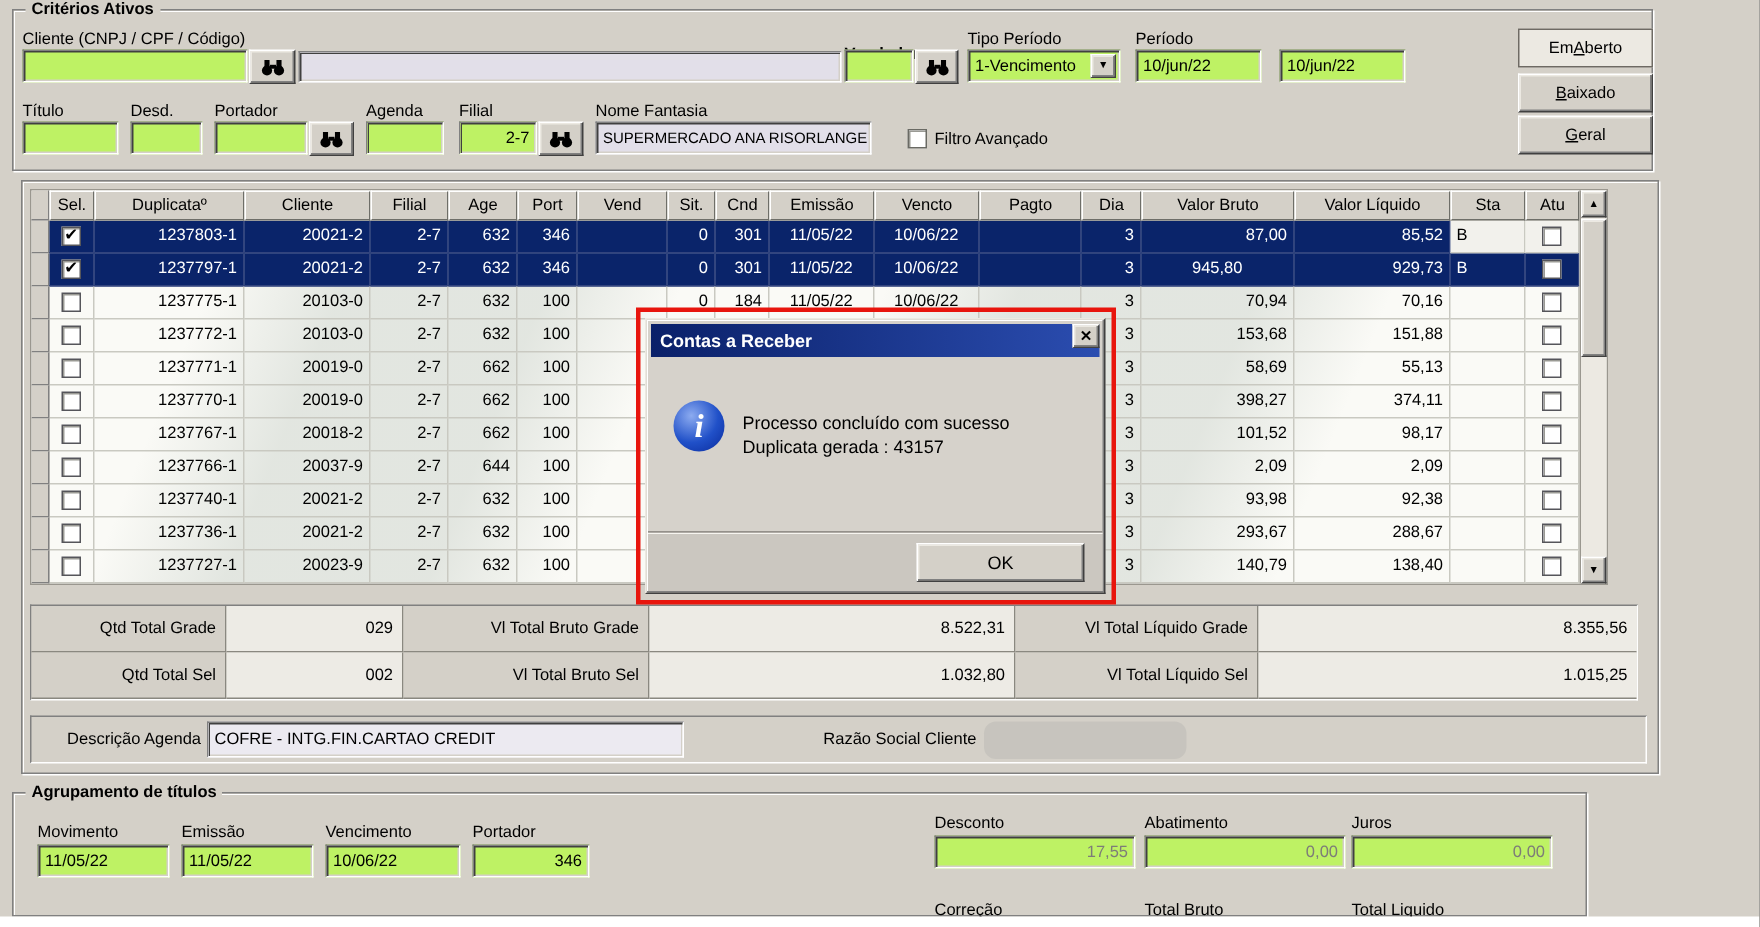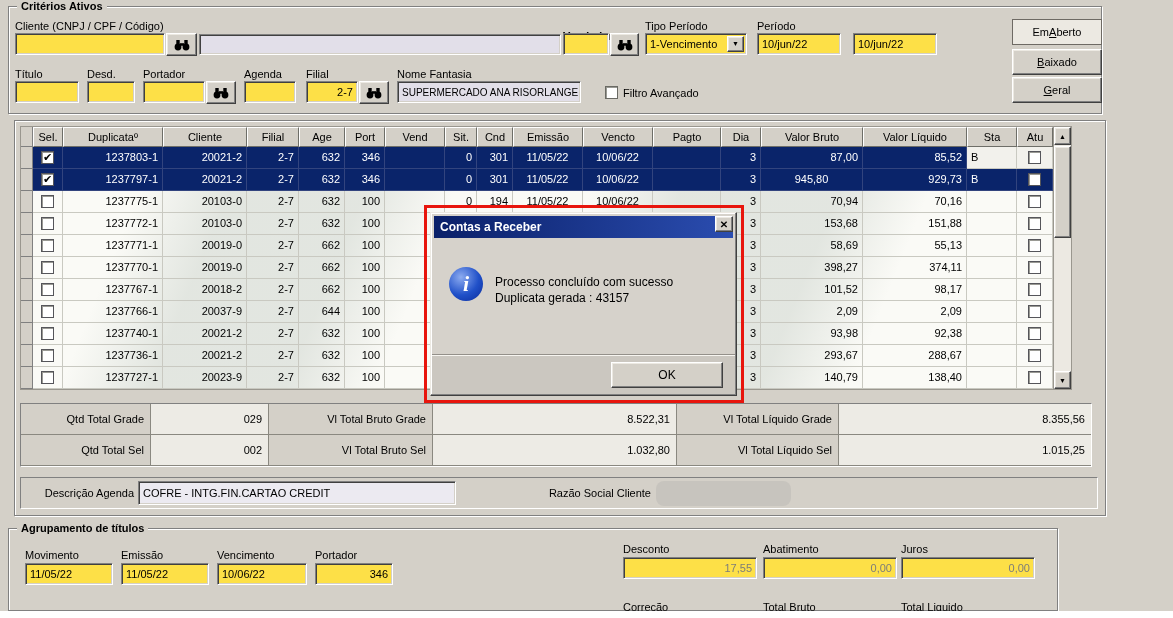--- a/index.html
+++ b/index.html
@@ -12,21 +12,21 @@
   .groupbox{
     position:absolute; border:1px solid #808080;
     box-shadow: inset 1px 1px 0 #ffffff, 1px 1px 0 #ffffff;
   }
   .gb-title{
     position:absolute; top:-7px; left:8px; background:#d4d0c8; padding:0 4px;
     font-weight:bold; font-size:11px; white-space:nowrap;
   }
   
   .tbi{
-    position:absolute; background:#fde047; font:11px "Liberation Sans", sans-serif;
+    position:absolute; background:#bef264; font:11px "Liberation Sans", sans-serif;
     border:1px solid #fff; border-top-color:#808080; border-left-color:#808080;
     box-shadow: inset 1px 1px 0 #404040, inset -1px -1px 0 #d4d0c8;
     padding:0 4px; color:#000; outline:none;
   }
   .ro{
     position:absolute; background:#e2dfe9; font-size:11px;
     border:1px solid #fff; border-top-color:#808080; border-left-color:#808080;
     box-shadow: inset 1px 1px 0 #404040, inset -1px -1px 0 #d4d0c8;
     padding:0 4px; display:flex; align-items:center; white-space:nowrap; overflow:hidden;
   }
@@ -329,21 +329,21 @@
             <div class="gcell dcell cbcell" style="width: 30px;">
               <div class="cb"></div>
             </div>
             <div class="gcell dcell" style="width: 100px; text-align: right;">1237775-1</div>
             <div class="gcell dcell" style="width: 84px; text-align: right;">20103-0</div>
             <div class="gcell dcell" style="width: 52px; text-align: right;">2-7</div>
             <div class="gcell dcell" style="width: 46px; text-align: right;">632</div>
             <div class="gcell dcell" style="width: 40px; text-align: right;">100</div>
             <div class="gcell dcell" style="width: 60px; text-align: left;"></div>
             <div class="gcell dcell" style="width: 32px; text-align: right;">0</div>
-            <div class="gcell dcell" style="width: 36px; text-align: right;">194</div>
+            <div class="gcell dcell" style="width: 36px; text-align: right;">184</div>
             <div class="gcell dcell" style="width: 70px; text-align: center;">11/05/22</div>
             <div class="gcell dcell" style="width: 70px; text-align: center;">10/06/22</div>
             <div class="gcell dcell" style="width: 68px; text-align: center;"></div>
             <div class="gcell dcell" style="width: 40px; text-align: right;">3</div>
             <div class="gcell dcell" style="width: 102px; text-align: right;">70,94</div>
             <div class="gcell dcell" style="width: 104px; text-align: right;">70,16</div>
             <div class="gcell dcell" style="width: 50px; text-align: left;"></div>
             <div class="gcell dcell cbcell" style="width: 36px;">
               <div class="cb"></div>
             </div>

